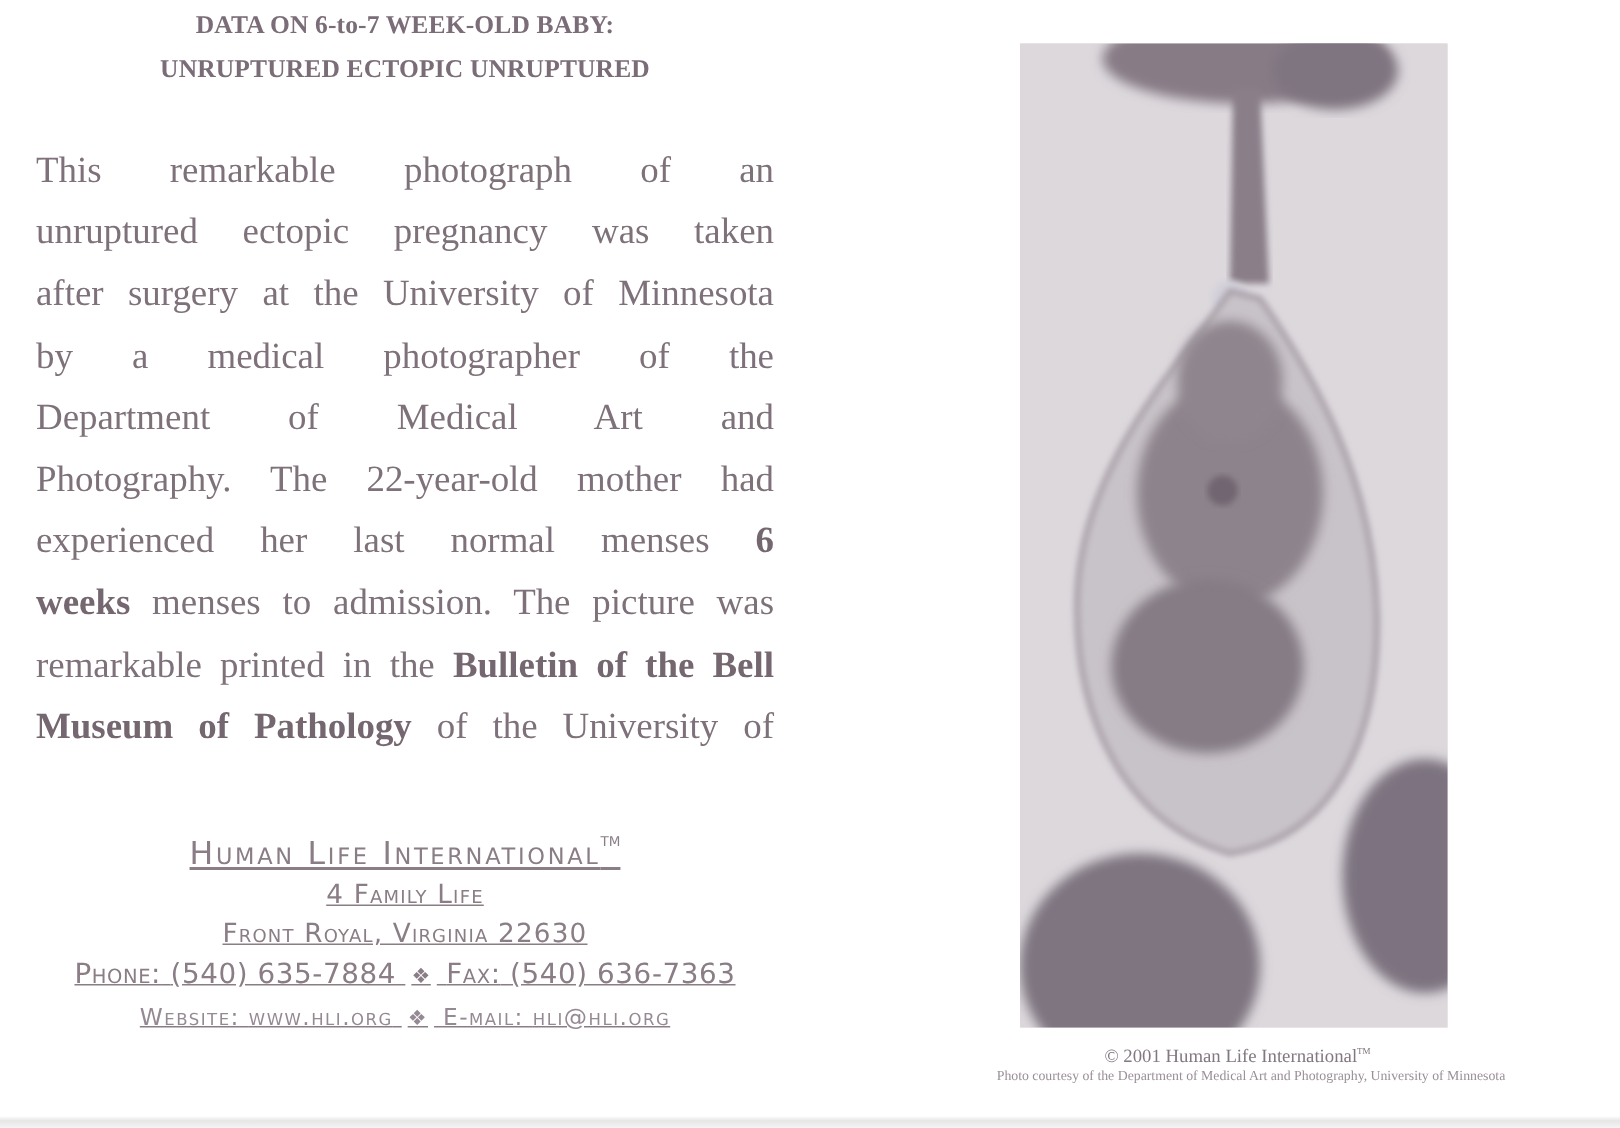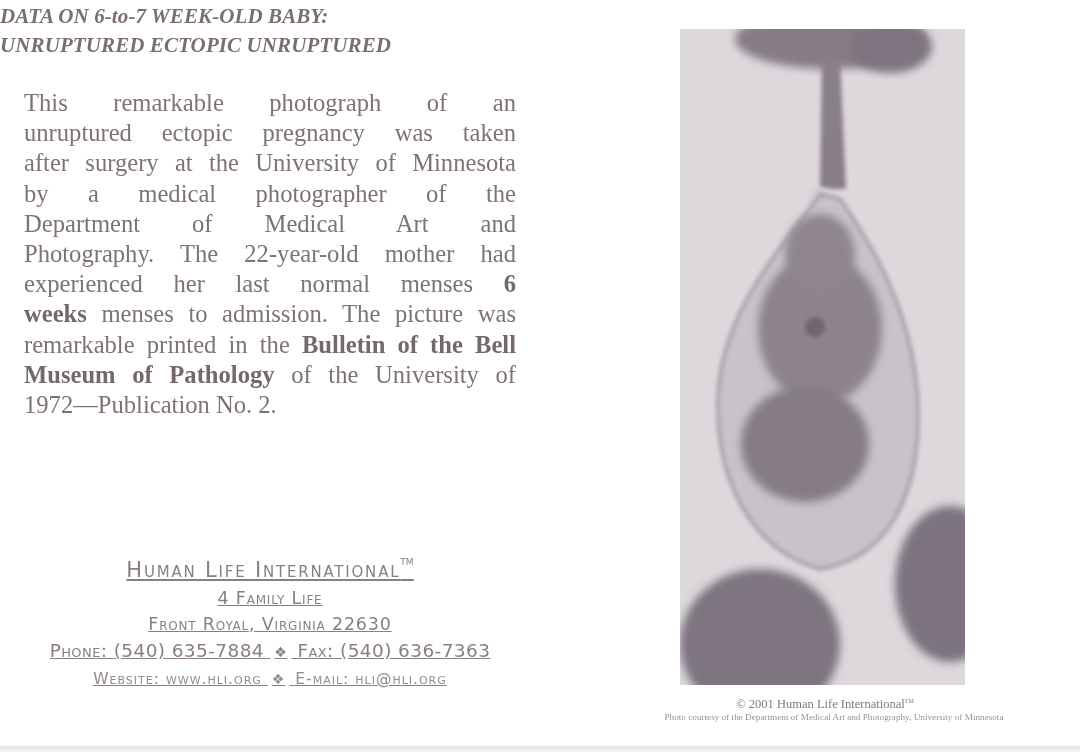--- a/index.html
+++ b/index.html
@@ -4,29 +4,29 @@
 <style>
   html, body { margin: 0; padding: 0; }
   body {
     width: 1080px; height: 752px; overflow: hidden; position: relative;
     background: #ffffff;
     font-family: "Liberation Serif", "DejaVu Serif", serif;
     color: #7c6f78;
   }
   .heading {
     position: absolute; left: 0; top: 2px; width: 540px;
-    text-align: left; font-weight: bold; font-size: 21px; line-height: 29px;
-    color: #7b6d77; letter-spacing: 0.1px; font-style: italic;
+    text-align: center; font-weight: bold; font-size: 17px; line-height: 29px;
+    color: #7b6d77; letter-spacing: 0.1px;
   }
   .body-text {
     position: absolute; left: 24px; top: 88px; width: 492px;
     font-size: 24.6px; line-height: 30.2px; text-align: justify;
     color: #7e717a;
   }
-  .body-text .line { display: block; text-align: justify; text-align-last: justify; height: 30.2px; white-space: nowrap; }
+  .body-text .line { display: block; text-align: justify; text-align-last: justify; height: 30.2px; white-space: nowrap; margin-top: 11px; }
   .body-text .line.last { text-align-last: left; }
   .body-text b { font-weight: bold; color: #75676f; }
   .org {
     position: absolute; left: 0; top: 548px; width: 540px; text-align: center;
     font-family: "DejaVu Sans", "Liberation Sans", sans-serif; color: #8a7d86; text-decoration: underline;
   }
   .org .name { font-size: 21px; line-height: 29px; font-variant: small-caps; letter-spacing: 1.8px; }
   .org .name sup { font-size: 9px; letter-spacing: 0; vertical-align: 12px; }
   .org .addr1, .org .addr2 { font-size: 17.5px; line-height: 26px; font-variant: small-caps; letter-spacing: 0.8px; }
   .org .phone { font-size: 18.5px; line-height: 28px; font-variant: small-caps; letter-spacing: 0.4px; }
@@ -63,21 +63,20 @@
   <span class="line">This remarkable photograph of an</span>
   <span class="line">unruptured ectopic pregnancy was taken</span>
   <span class="line">after surgery at the University of Minnesota</span>
   <span class="line">by a medical photographer of the</span>
   <span class="line">Department of Medical Art and</span>
   <span class="line">Photography. The 22-year-old mother had</span>
   <span class="line"><span>experienced her last normal menses</span> <b>6</b></span>
   <span class="line"><b>weeks</b><span> menses to admission. The picture was</span></span>
   <span class="line"><span>remarkable printed in the </span><b>Bulletin of the Bell</b></span>
   <span class="line"><b>Museum of Pathology</b><span> of the University of</span></span>
-  <span class="line last">1972—Publication No. 2.</span>
 </div>
 
 <div class="org">
   <div class="name"><span>Human Life International</span><sup>TM</sup></div>
   <div class="addr1">4 Family Life</div>
   <div class="addr2">Front Royal, Virginia 22630</div>
   <div class="phone">
     <span>Phone:</span>
     <span>(540) 635-7884</span>
     <span class="sep">❖</span>

